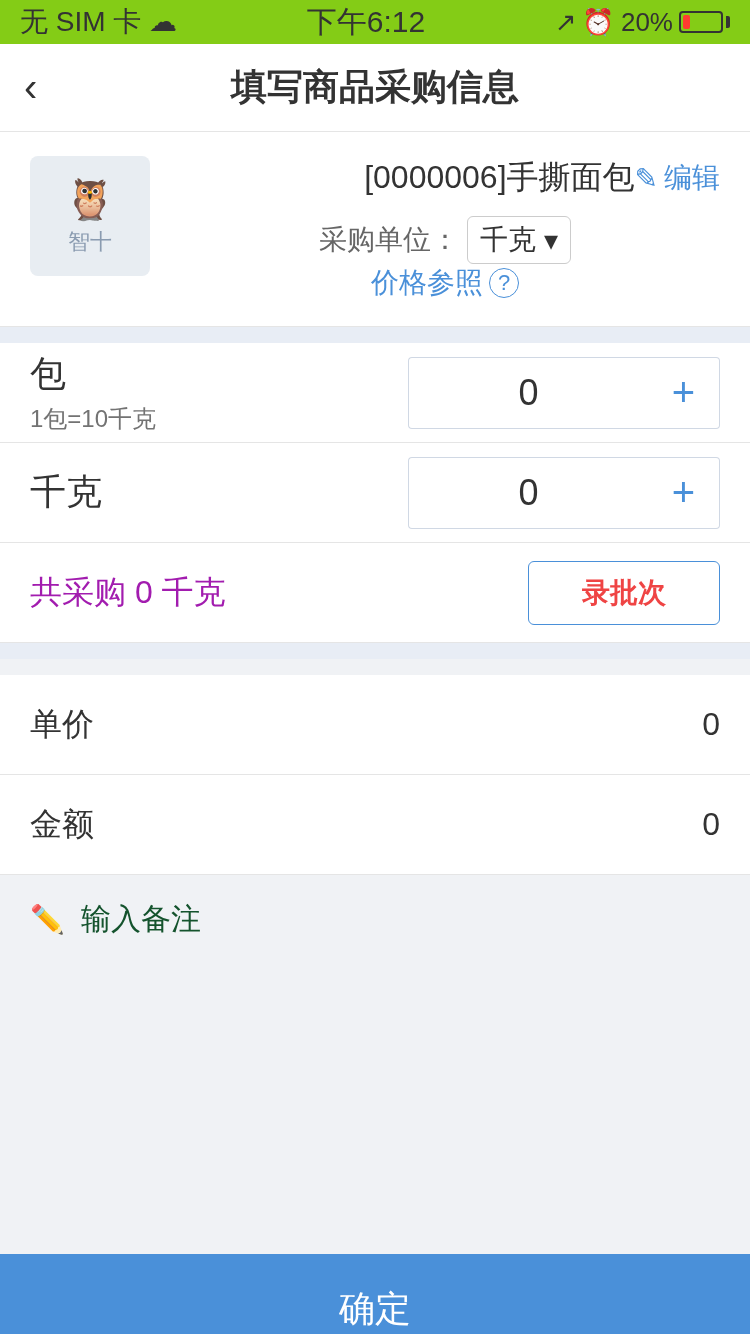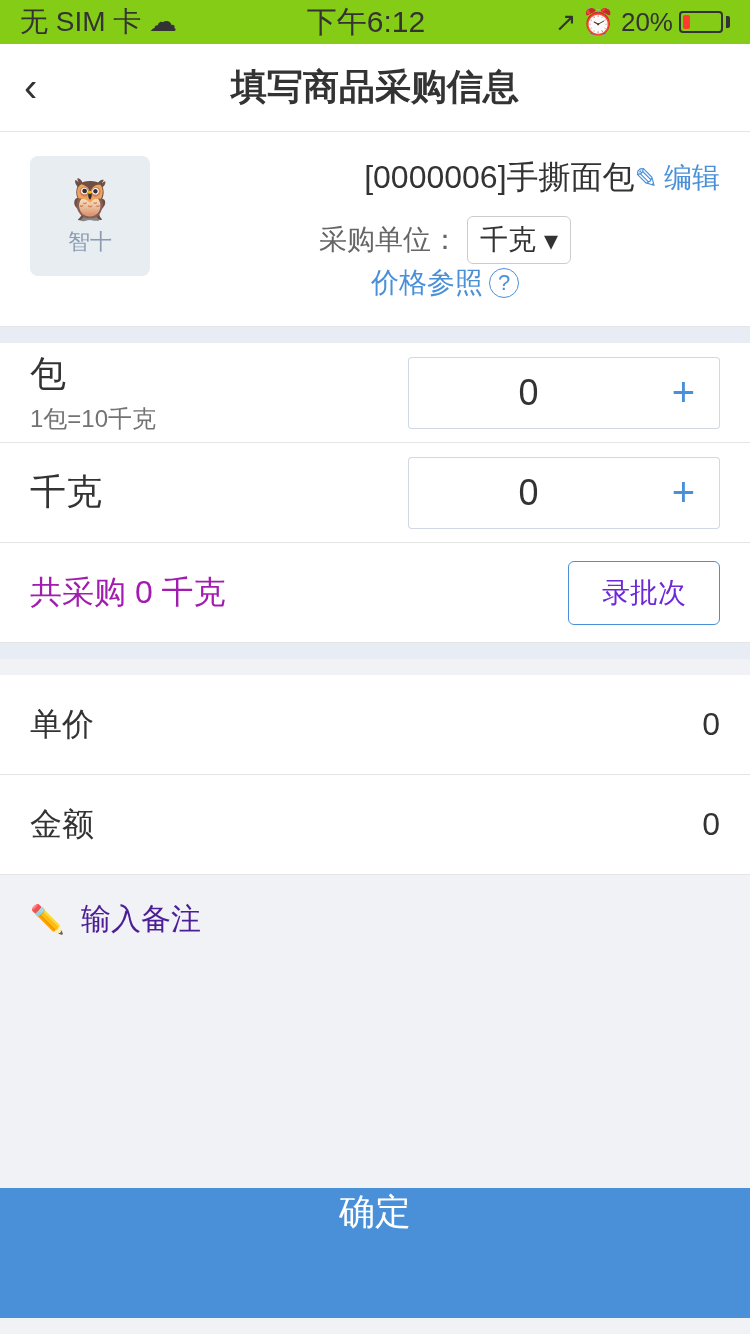--- a/index.html
+++ b/index.html
@@ -255,31 +255,32 @@
       height: 100px;
       background: #fff;
       border-bottom: 1px solid #e5e5e5;
     }
     .total-label {
       font-size: 32px;
       color: #a21caf;
       text-align: center;
     }
     .batch-btn {
-      width: 152px;
+      width: 192px;
       height: 64px;
       border: 1px solid #4a90d9;
       border-radius: 6px;
       background: #fff;
-      color: #6d28d9;
+      color: #ef4444;
       font-size: 28px;
       display: flex;
       align-items: center;
       justify-content: center;
       cursor: pointer;
+      font-weight: bold;
     }
 
     
     .info-section {
       background: #fff;
       margin-top: 16px;
     }
     .info-row {
       display: flex;
       align-items: center;
@@ -306,39 +307,39 @@
       align-items: flex-start;
       gap: 16px;
     }
     .pencil-icon {
       font-size: 28px;
       color: #999;
       margin-top: 4px;
     }
     .remark-placeholder {
       font-size: 30px;
-      color: #4c1d95;
+      color: #14532d;
     }
 
     
     .spacer {
       flex: 1;
       min-height: 200px;
       background: #f0f2f5;
     }
 
     
     .bottom-bar {
       position: fixed;
-      bottom: 16px;
+      bottom: 0;
       width: 750px;
-      height: 130px;
+      height: 80px;
       background: #4a90d9;
       display: flex;
-      align-items: flex-start;
+      align-items: flex-end;
       justify-content: center;
       cursor: pointer;
     }
     .confirm-btn-text {
       font-size: 36px;
       color: #fff;
       font-weight: 500;
     }
 
     

